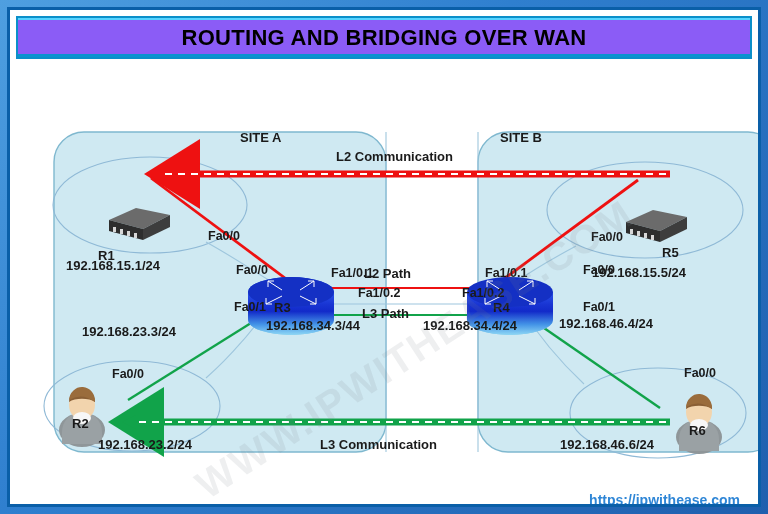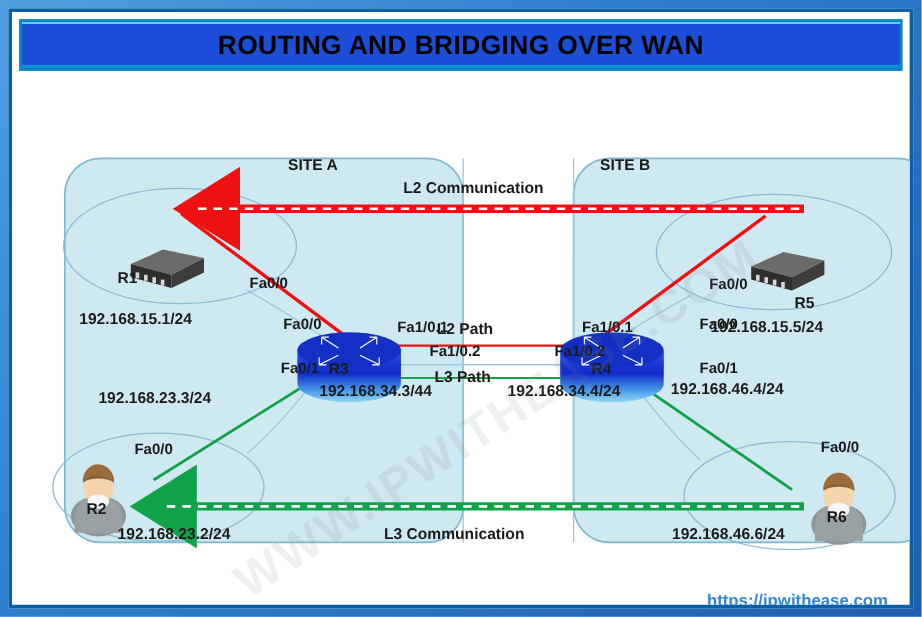--- a/index.html
+++ b/index.html
@@ -13,21 +13,21 @@
   }
   #inner{
     position:relative;width:100%;height:100%;
     box-sizing:border-box;
     border:3px solid #0a5fa8;
     background:#ffffff;
     overflow:hidden;
   }
   #titlebar{
     position:absolute;left:6px;top:6px;right:6px;height:39px;
-    background:#1d4ed8;
+    background:#8b5cf6;
     border:2px solid #0b8fc9;
     box-shadow:inset 0 2px 0 #56d3ff, inset 0 -3px 0 #0a93d0;
     display:flex;align-items:center;justify-content:center;
   }
   #title{
     font-size:22px;font-weight:bold;color:#000;letter-spacing:.3px;
     font-family:"Liberation Sans",sans-serif;
   }
 
   #canvas{position:absolute;left:0;top:50px;width:100%;height:458px;}
@@ -201,21 +201,21 @@
 
       <div class="lbl f13" style="left:230px;top:70px;">SITE A</div>
       <div class="lbl f13" style="left:490px;top:70px;">SITE B</div>
 
       <div class="lbl f13" style="left:316px;top:89px;padding-left:10px;">L2 Communication</div>
       <div class="lbl f13" style="left:310px;top:377px;">L3 Communication</div>
 
       <div class="lbl f13" style="left:354px;top:206px;">L2 Path</div>
       <div class="lbl f13" style="left:352px;top:246px;">L3 Path</div>
 
-      <div class="lbl f13" style="left:88px;top:164px;">R1</div>
+      <div class="lbl f13" style="left:88px;top:188px;">R1</div>
       <div class="lbl f13" style="left:56px;top:198px;">192.168.15.1/24</div>
       <div class="lbl f12" style="left:160px;top:169px;">Fa0/0</div>
 
       <div class="lbl f13" style="left:652px;top:185px;">R5</div>
       <div class="lbl f13" style="left:582px;top:205px;">192.168.15.5/24</div>
       <div class="lbl f12" style="left:543px;top:170px;">Fa0/0</div>
 
       <div class="lbl f13" style="left:62px;top:356px;">R2</div>
       <div class="lbl f13" style="left:88px;top:377px;">192.168.23.2/24</div>
       <div class="lbl f12" style="left:64px;top:307px;">Fa0/0</div>

